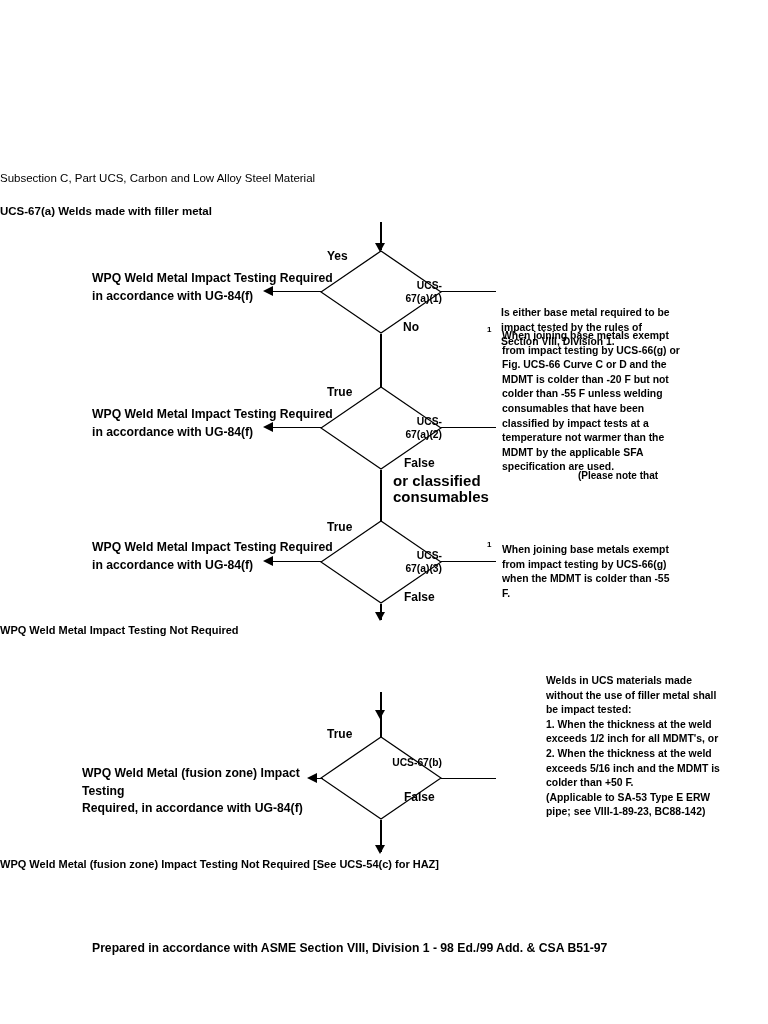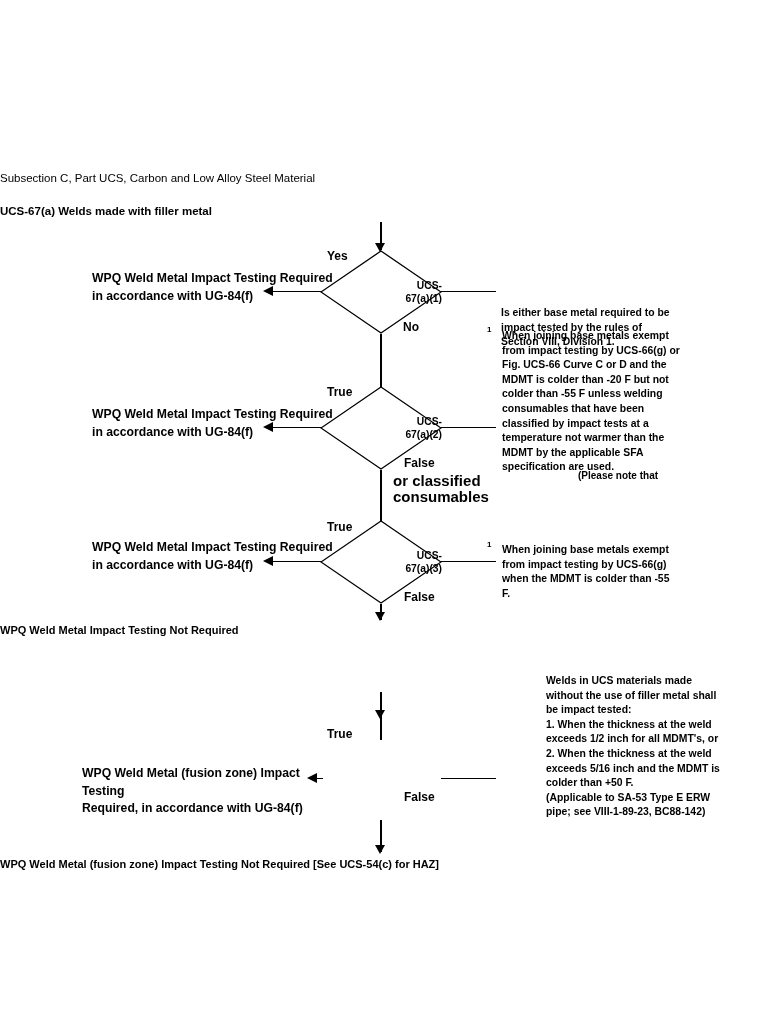--- a/index.html
+++ b/index.html
@@ -239,20 +239,26 @@
 F.</div>
 
   <div class="abs branch" style="left:404px; top:589px;">False</div>
   <div class="abs vline" style="left:380px; top:604px; height:16px;"></div>
   <div class="abs arrow-down" style="left:375px; top:612px;"></div>
   <div class="abs terminal" style="top:624px;">WPQ Weld Metal Impact Testing Not Required</div>
 
   <div class="abs vline" style="left:380px; top:692px; height:48px;"></div>
   <div class="abs arrow-down" style="left:375px; top:710px;"></div>
 
+  <div class="diamond" style="left:320px; top:736px; width:122px; height:84px;">
+    <svg width="122" height="84" viewBox="0 0 122 84" aria-hidden="true">
+      <polygon points="61,1 121,42 61,83 1,42" fill="#ffffff" stroke="#000000" stroke-width="1.3"></polygon>
+    </svg>
+    <div class="diamond-label" style="top:31%;">UCS-67(b)</div>
+  </div>
 
   <div class="abs branch" style="left:327px; top:726px;">True</div>
   <div class="abs hline" style="left:320px; top:778px; width:2px;"></div>
   <div class="abs hline" style="left:321px; top:778px; width:0px;"></div>
   <div class="abs hline" style="left:317px; top:778px; width:6px;"></div>
   <div class="abs arrow-left" style="left:307px; top:773px;"></div>
   <div class="abs flow-text" style="left:82px; top:765px; width:228px;">WPQ Weld Metal (fusion zone) Impact Testing
 Required, in accordance with UG-84(f)</div>
 
   <div class="abs hline" style="left:441px; top:778px; width:55px;"></div>
@@ -265,14 +271,15 @@
 exceeds 5/16 inch and the MDMT is
 colder than +50 F.
 (Applicable to SA-53 Type E ERW
 pipe; see VIII-1-89-23, BC88-142)</div>
 
   <div class="abs branch" style="left:404px; top:789px;">False</div>
   <div class="abs vline" style="left:380px; top:820px; height:32px;"></div>
   <div class="abs arrow-down" style="left:375px; top:845px;"></div>
   <div class="abs terminal" style="top:858px;">WPQ Weld Metal (fusion zone) Impact Testing Not Required [See UCS-54(c) for HAZ]</div>
 
+  <div class="abs footer">Prepared in accordance with ASME Section VIII, Division 1 - 98 Ed./99 Add. &amp; CSA B51-97</div>
 
 </div>
 
 </body></html>

